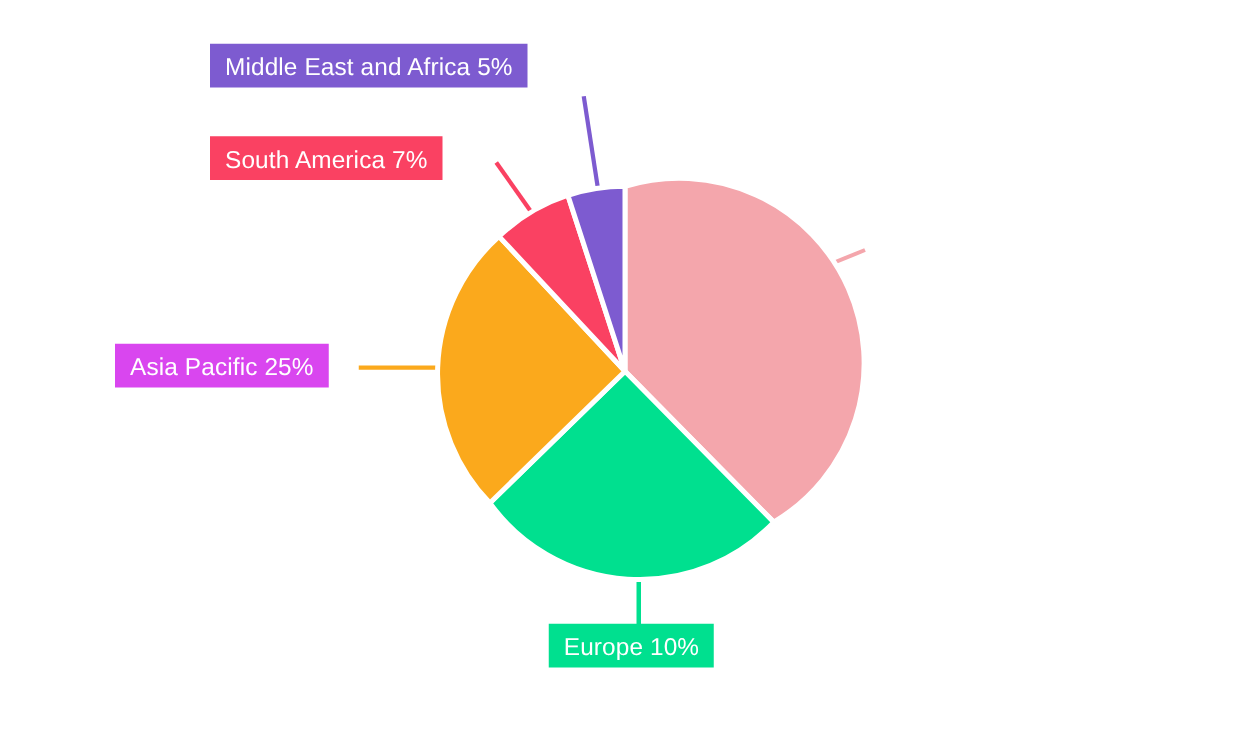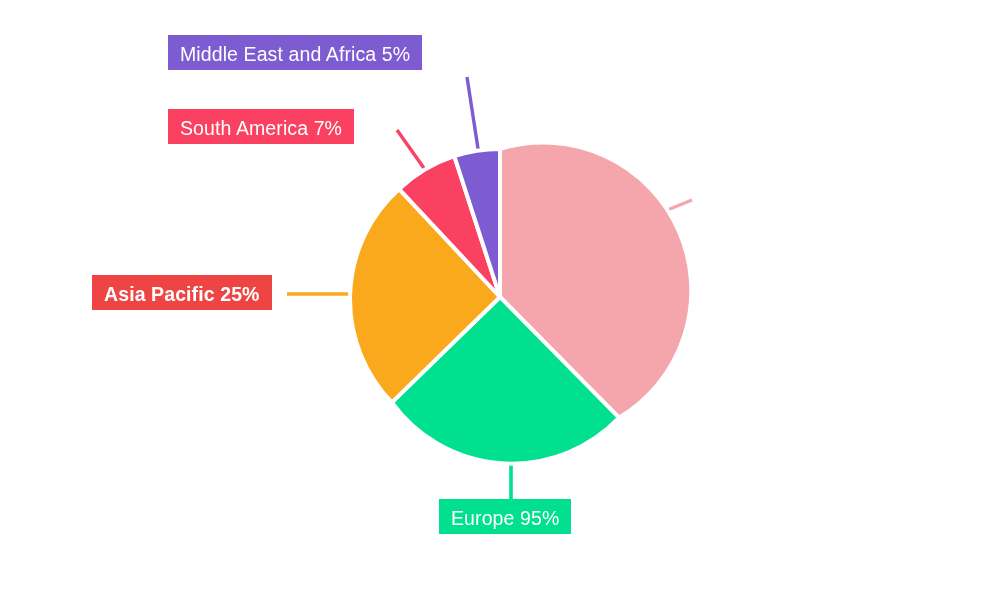--- a/index.html
+++ b/index.html
@@ -67,17 +67,17 @@
 
       <path d="M 500 297 L 454.3 156.2 A 148 148 0 0 1 500 149 Z" fill="#7D5BD0" stroke="#FFFFFF" stroke-width="4" stroke-linejoin="round"></path>
     </g>
   </svg>
 
   <div class="slice-label" style="left:168px; top:35px; background:#7D5BD0;">Middle East and Africa 5%</div>
 
   <div class="slice-label" style="left:168px; top:92px; background:#FA4162;margin-top:17px;">South America 7%</div>
 
 
-  <div class="slice-label" style="left:92px; top:275px; background:#ef4444;font-weight:bold;">Asia Pacific 25%</div>
+  <div class="slice-label" style="left:92px; top:275px; background:#d946ef;">Asia Pacific 25%</div>
 
-  <div class="slice-label" style="left:439px; top:499px; background:#00E08F;">Europe 95%</div>
+  <div class="slice-label" style="left:439px; top:499px; background:#00E08F;">Europe 10%</div>
 
 </div>
 
 </body></html>

